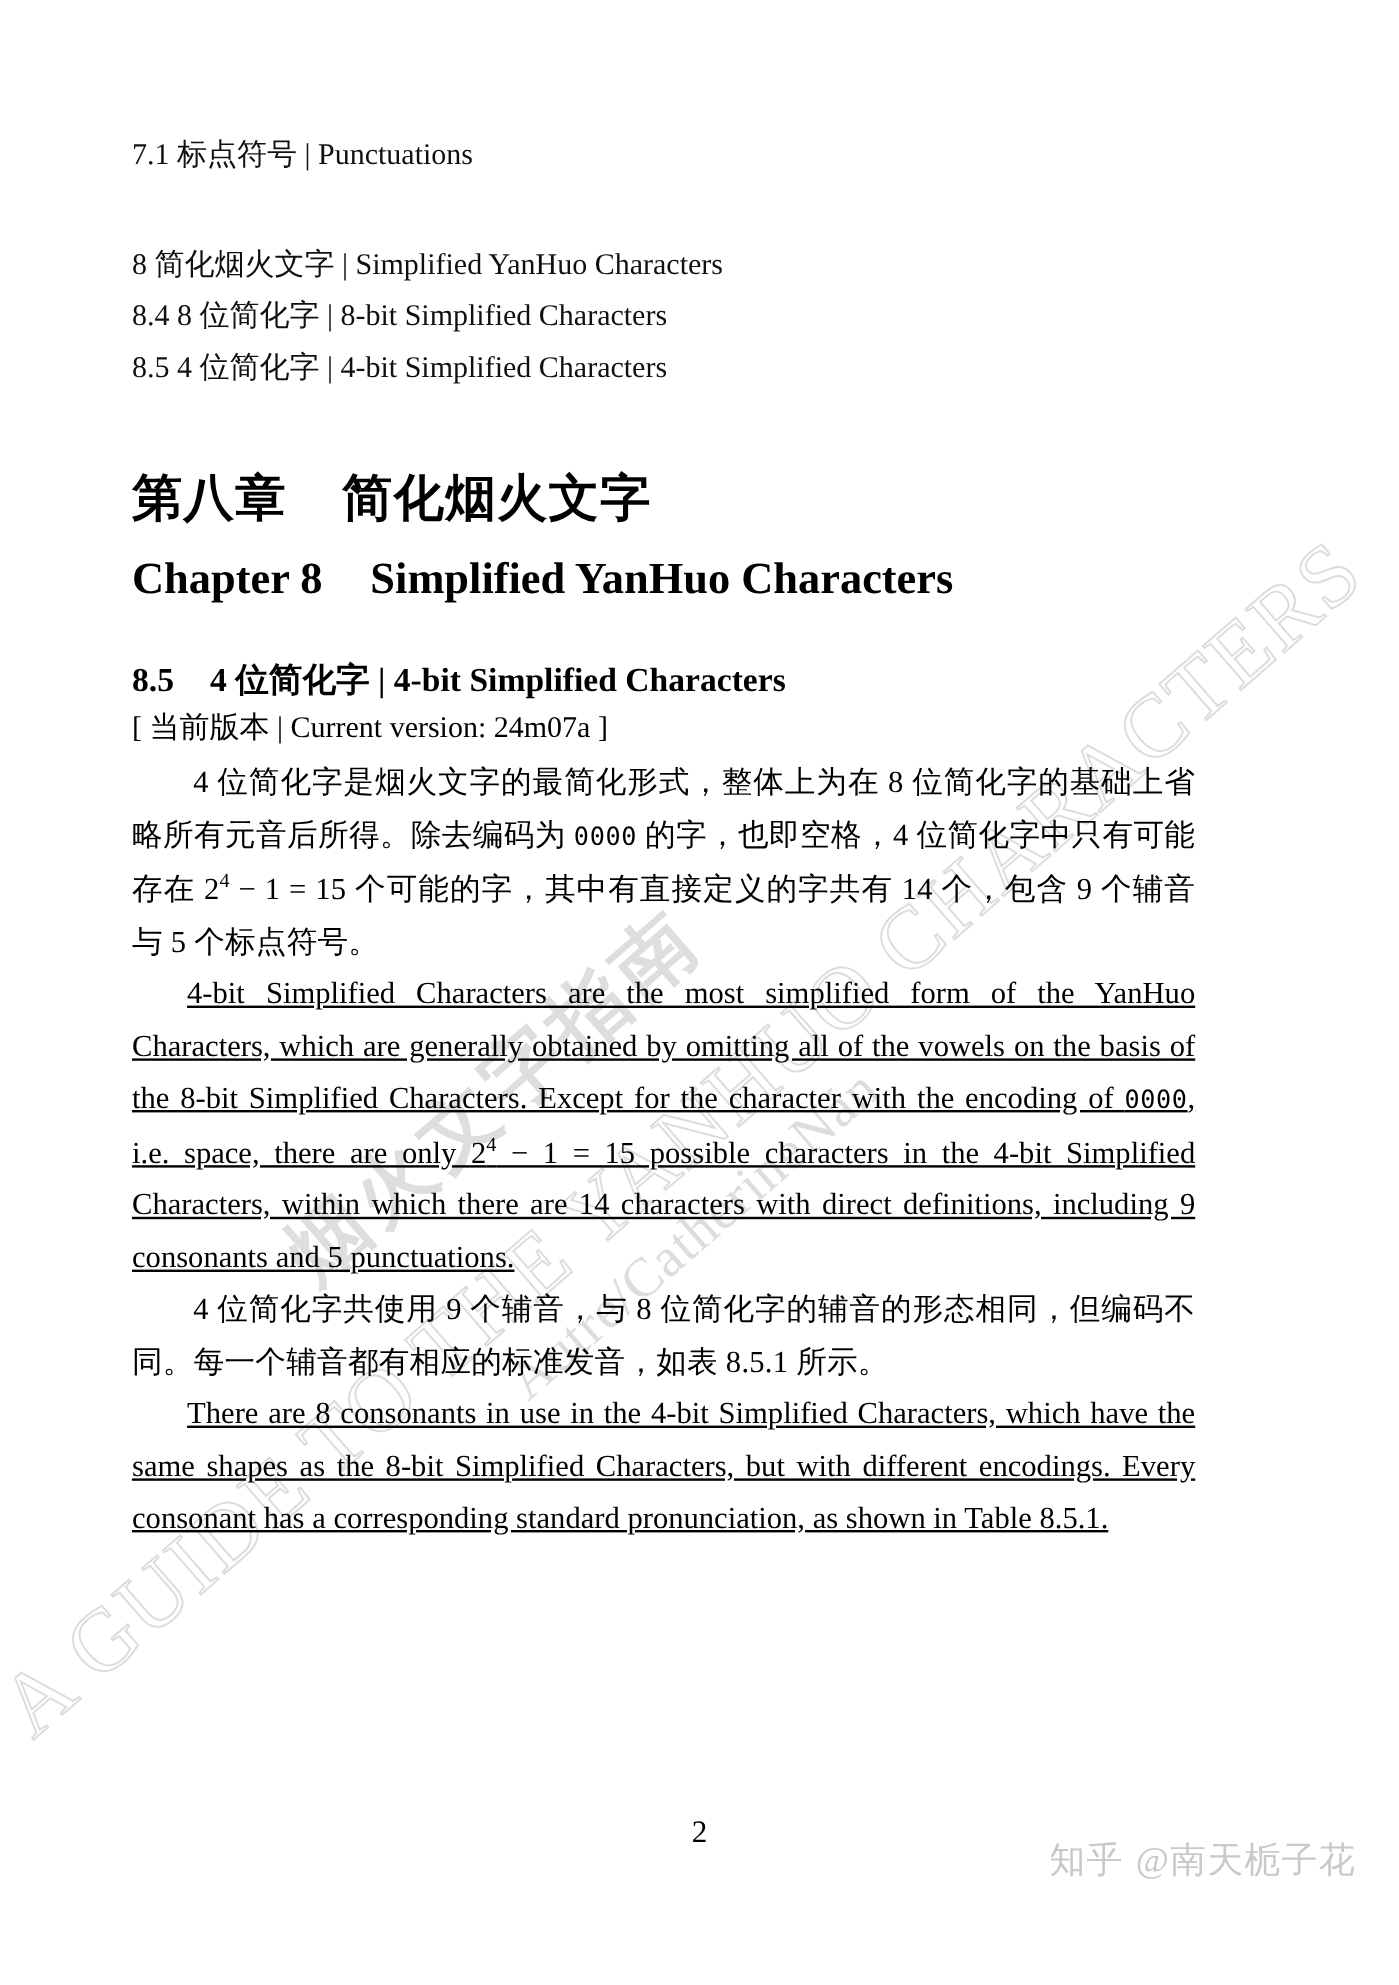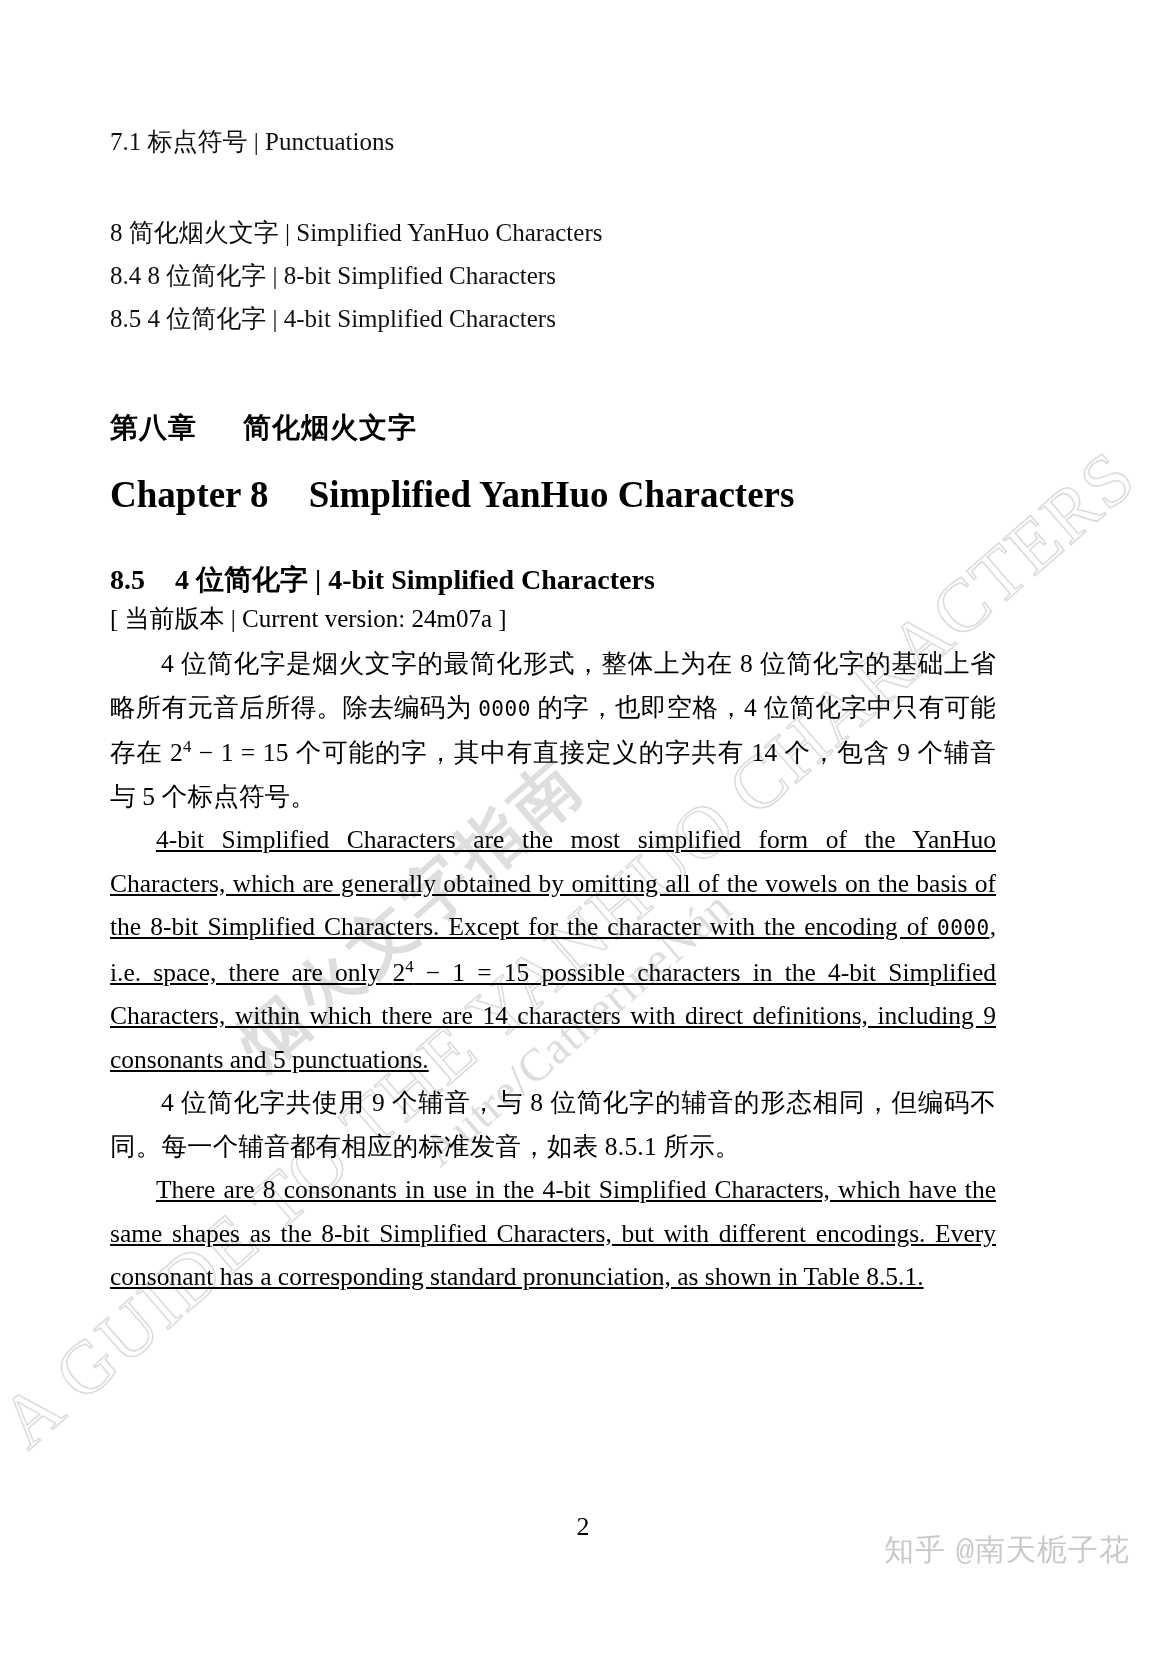--- a/index.html
+++ b/index.html
@@ -67,35 +67,35 @@
     transform: rotate(-41deg);
     transform-origin: left center;
     color: #dddddd;
     letter-spacing: 1px;
   }
 
   
   .content {
     position: absolute;
     left: 110px;
-    top: 12px;
+    top: 0;
     width: 886px;
     z-index: 2;
   }
 
   .toc-line {
     font-size: 25px;
     line-height: 43px;
     color: #101010;
   }
   .toc-first { margin-top: 108px; }
   .toc-block { margin-top: 48px; }
 
   .chapter-cn {
-    font-size: 28px;
+    font-size: 42px;
     font-weight: 700;
     margin-top: 62px;
     letter-spacing: 1px;
     line-height: 52px;
   }
   .chapter-cn .gapwide { display: inline-block; width: 46px; }
 
   .chapter-en {
     font-size: 37px;
     font-weight: 700;
@@ -156,21 +156,21 @@
     font-size: 26px;
     z-index: 2;
   }
 
   .zhihu-credit {
     position: absolute;
     right: 36px;
     top: 1530px;
     font-size: 30px;
     color: #c9c9c9;
-    font-family: Liberation Mono, monospace;
+    font-family: Liberation Serif, serif;
     z-index: 2;
     white-space: nowrap;
     letter-spacing: 1px;
   }
   .zhihu-credit .zh-logo { margin-right: 10px; }
 </style>
 </head>
 <body>
 
 <div class="page">

